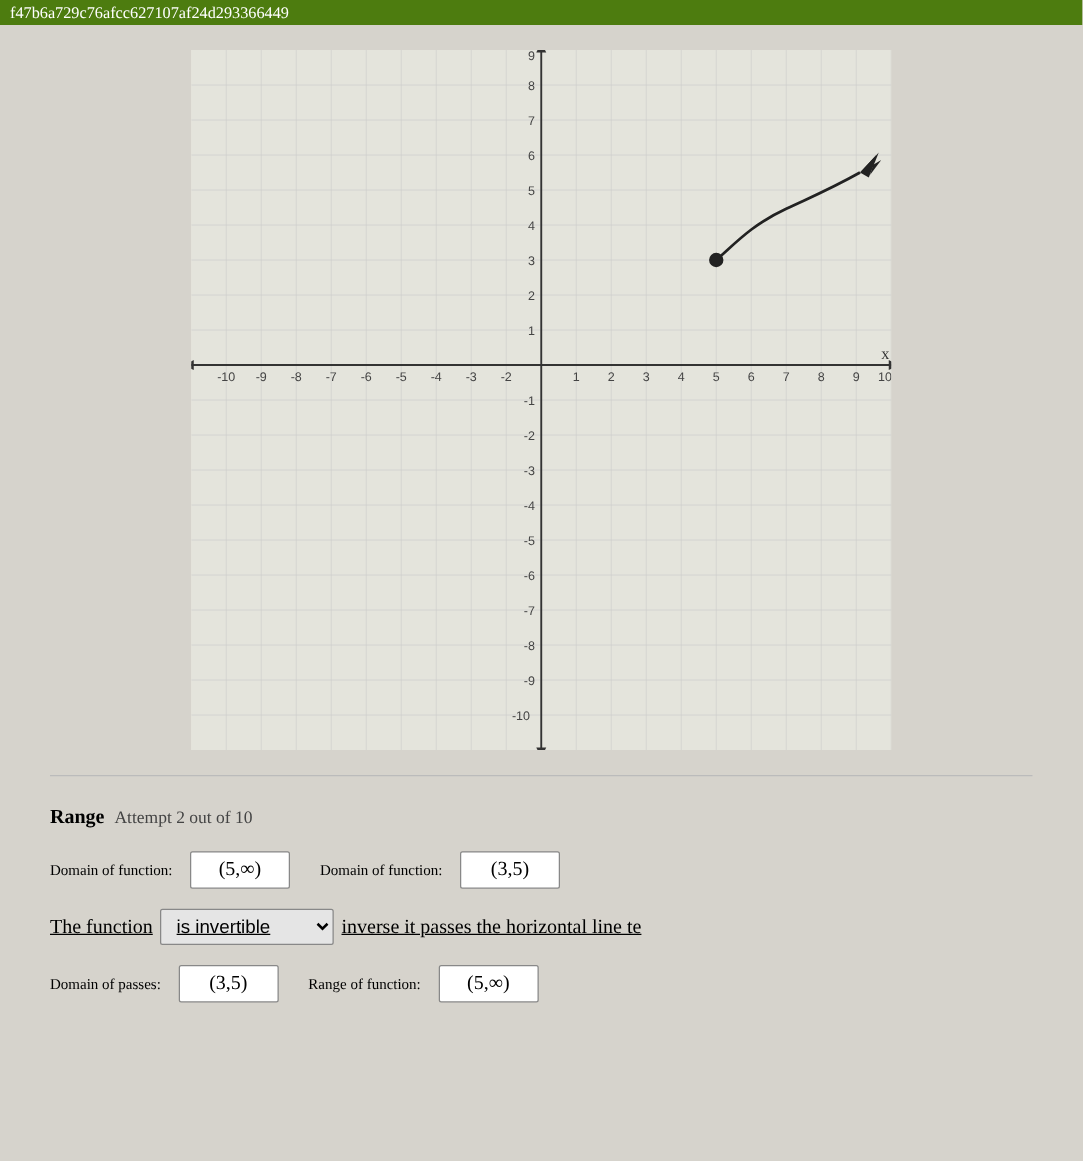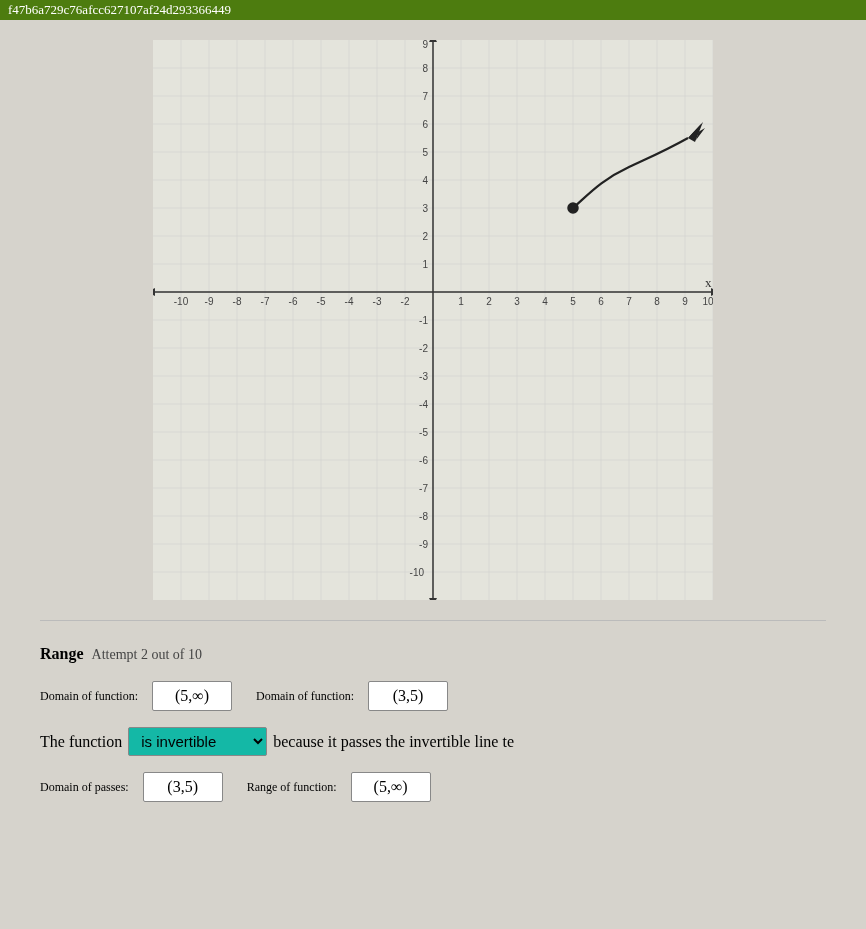--- a/index.html
+++ b/index.html
@@ -72,24 +72,25 @@
       font-size: 12px;
       margin-right: 6px;
     }
     .invertible-row {
       display: flex;
       align-items: center;
       gap: 6px;
       font-size: 16px;
       margin-bottom: 16px;
       flex-wrap: wrap;
+      text-decoration: underline;
     }
     .dropdown-select {
       border: 1.5px solid #888;
-      background: #14b8a6;
+      background: #e5e5e5;
       padding: 4px 8px;
       font-size: 15px;
       border-radius: 2px;
       cursor: pointer;
     }
     .divider {
       border: none;
       border-top: 1px solid #bbb;
       margin: 14px 0;
     }
@@ -243,21 +244,21 @@
       <span class="answer-label">Domain of function:</span>
       <span class="answer-box">(3,5)</span>
     </div>
 
     <div class="invertible-row">
       <span>The function</span>
       <select class="dropdown-select">
         <option>is invertible</option>
         <option>is not invertible</option>
       </select>
-      <span>because it  passes the invertible line te</span>
+      <span>inverse it  passes the horizontal line te</span>
     </div>
 
     <div class="answer-row">
       <span class="answer-label">Domain of passes:</span>
       <span class="answer-box">(3,5)</span>
       &nbsp;&nbsp;
       <span class="answer-label">Range of function:</span>
       <span class="answer-box">(5,∞)</span>
     </div>
 

